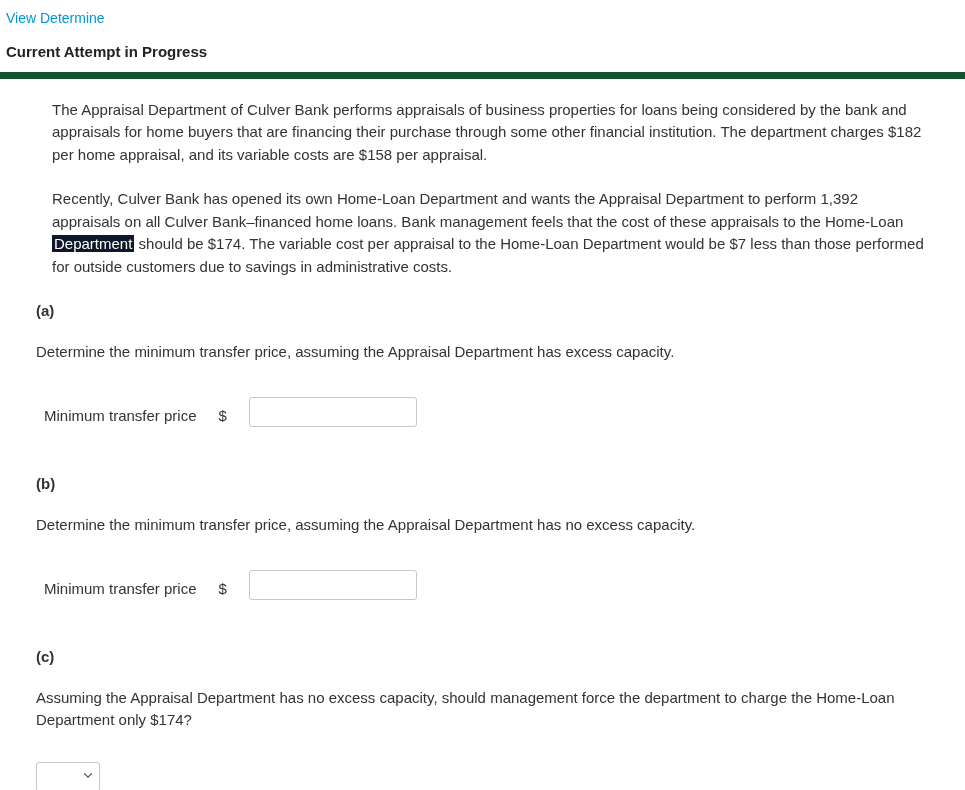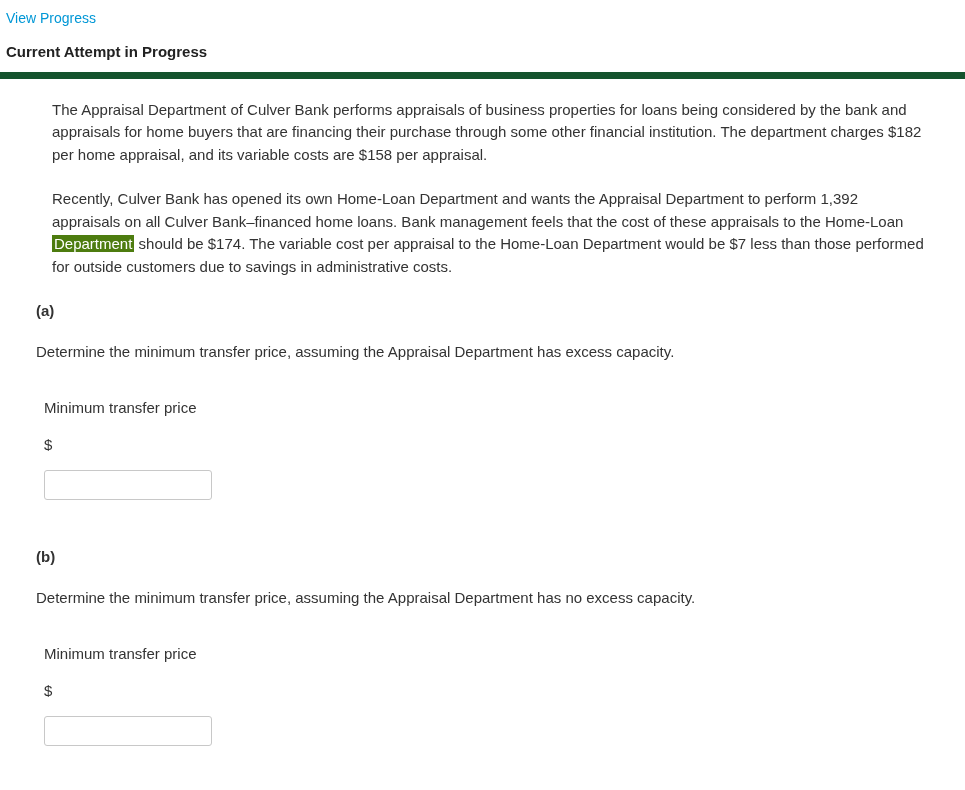--- a/index.html
+++ b/index.html
@@ -27,39 +27,38 @@
   }
   .content {
     padding: 20px 36px 10px 36px;
   }
   .para {
     margin-bottom: 22px;
     color: #333;
     margin-left: 16px;
   }
   .highlight {
-    background: #4d7c0f;
+    background: #0f172a;
     color: #fff;
     padding: 0 2px;
   }
   .part-label {
     font-weight: 700;
     margin-bottom: 18px;
     margin-top: 6px;
   }
   .prompt {
     margin-bottom: 34px;
   }
   .field-row {
     display: flex;
-    align-items: flex-start;
-    gap: 14px;
+    align-items: flex-end;
+    gap: 22px;
     margin-bottom: 46px;
     padding-left: 8px;
-    flex-direction: column;
   }
   .field-label { color: #333; }
   .currency { font-size: 15px; }
   .answer-input {
     width: 168px;
     height: 30px;
     border: 1px solid #c8c8c8;
     border-radius: 3px;
     padding: 4px 6px;
     font-size: 14px;
@@ -88,21 +87,21 @@
     transform: translateY(-55%);
     pointer-events: none;
     width: 8px;
     height: 8px;
   }
   .chev svg { display: block; }
 </style>
 </head>
 <body>
 
-<a class="header-link">View Progress</a>
+<a class="header-link">View Determine</a>
 <div class="section-title">Current Attempt in Progress</div>
 
 <div class="content">
 
   <p class="para">The Appraisal Department of Culver Bank performs appraisals of business properties for loans being considered by the bank and appraisals for home buyers that are financing their purchase through some other financial institution. The department charges $182 per home appraisal, and its variable costs are $158 per appraisal.</p>
 
   <p class="para">
     <span>Recently, Culver Bank has opened its own Home-Loan Department and wants the Appraisal Department to perform 1,392 appraisals on all Culver Bank–financed home loans. Bank management feels that the cost of these appraisals to the Home-Loan </span><span class="highlight">Department</span><span> should be $174. The variable cost per appraisal to the Home-Loan Department would be $7 less than those performed for outside customers due to savings in administrative costs.</span>
   </p>
 
@@ -119,20 +118,21 @@
   <div class="part-label">(b)</div>
   <p class="prompt">Determine the minimum transfer price, assuming the Appraisal Department has no excess capacity.</p>
   <div class="field-row">
     <span class="field-label">Minimum transfer price</span>
     <span class="currency">$</span>
     <input type="text" class="answer-input" value="" style="">
   </div>
 
   
   <div class="part-label">(c)</div>
+  <p class="prompt" style="margin-bottom:24px;">Assuming the Appraisal Department has no excess capacity, should management force the department to charge the Home-Loan Department only $174?</p>
   <div class="select-wrap">
     <select class="answer-select">
       <option></option>
     </select>
     <span class="chev">
       <svg viewBox="0 0 10 6" width="8" height="6">
           <path d="M0 0 L5 5 L10 0" fill="none" stroke="#555" stroke-width="1.4"></path>
         </svg>
     </span>
   </div>

